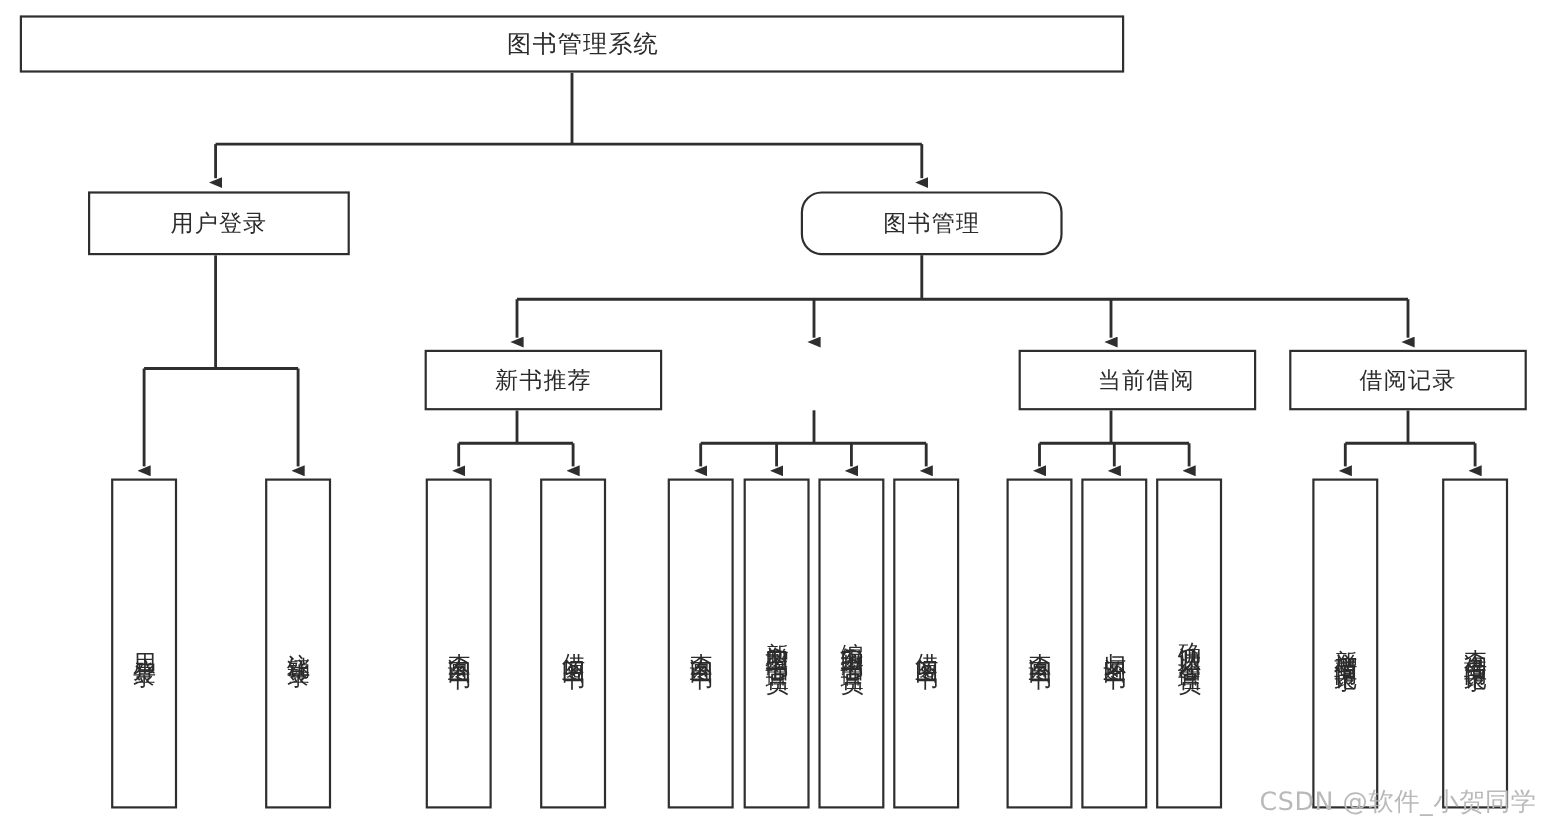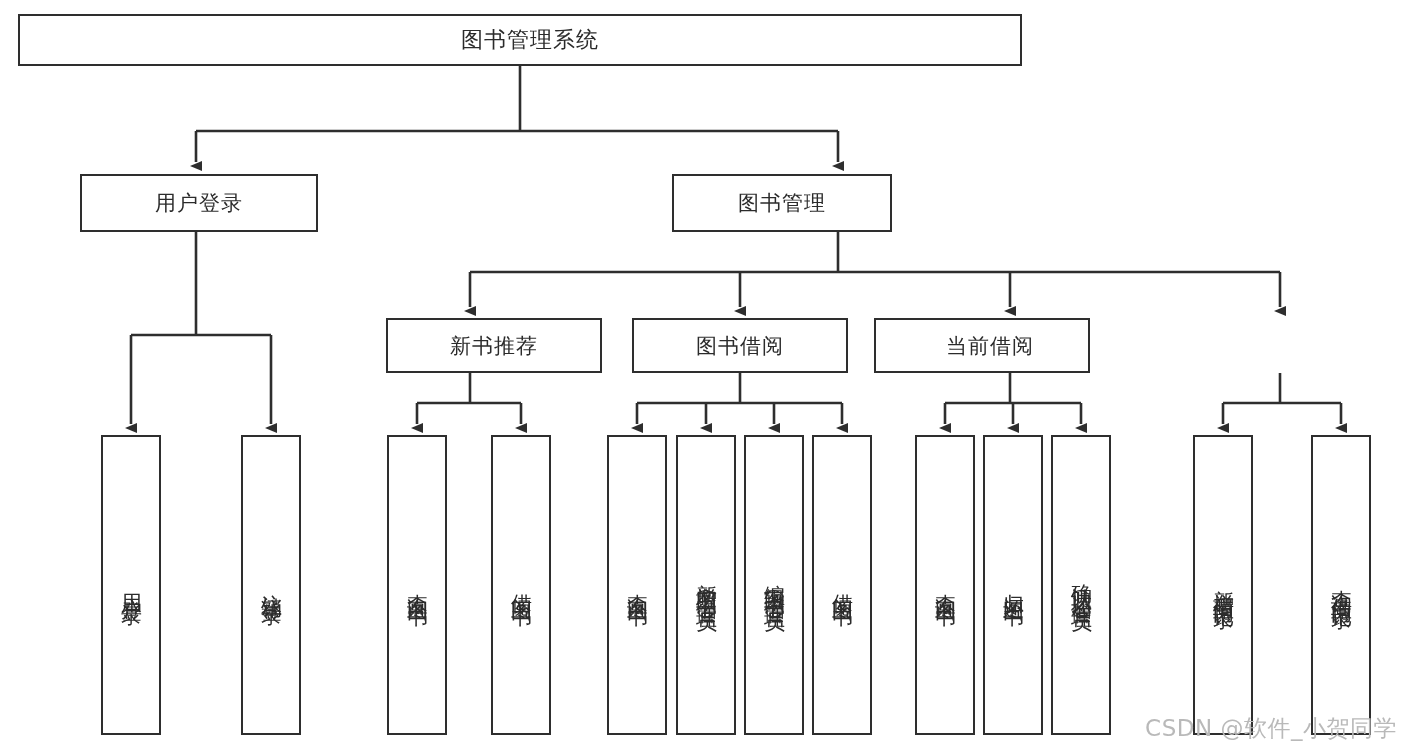--- a/index.html
+++ b/index.html
@@ -119,32 +119,32 @@
     </g>
   </svg>
 
   <div class="node h root" style="left:18px; top:14px; width:1004px; height:52px;">
     <span>图书管理系统</span>
   </div>
 
   <div class="node h" style="left:80px; top:174px; width:238px; height:58px;">
     <span>用户登录</span>
   </div>
-  <div class="node h" style="left:672px; top:174px; width:220px; height:58px;">
+  <div class="node h" style="left:728px; top:174px; width:238px; height:58px;border-radius:19px;">
     <span>图书管理</span>
   </div>
 
   <div class="node h" style="left:362px; top:318px; width:216px; height:55px;margin-left:24px;">
     <span>新书推荐</span>
   </div>
-  <div class="node h" style="left:632px; top:318px; width:216px; height:55px;">
-    <span>图书借阅</span>
+  <div class="node h" style="left:926px; top:318px; width:216px; height:55px;padding-left:16px;">
+    <span>当前借阅</span>
   </div>
-  <div class="node h" style="left:874px; top:318px; width:216px; height:55px;padding-left:16px;">
-    <span>当前借阅</span>
+  <div class="node h" style="left:1172px; top:318px; width:216px; height:55px;">
+    <span>借阅记录</span>
   </div>
 
   <div class="node v" style="left:101px; top:435px; width:60px; height:300px;">
     <span class="vtext">用户登录</span>
   </div>
   <div class="node v" style="left:241px; top:435px; width:60px; height:300px;">
     <span class="vtext">注销登录</span>
   </div>
 
   <div class="node v" style="left:387px; top:435px; width:60px; height:300px;">

